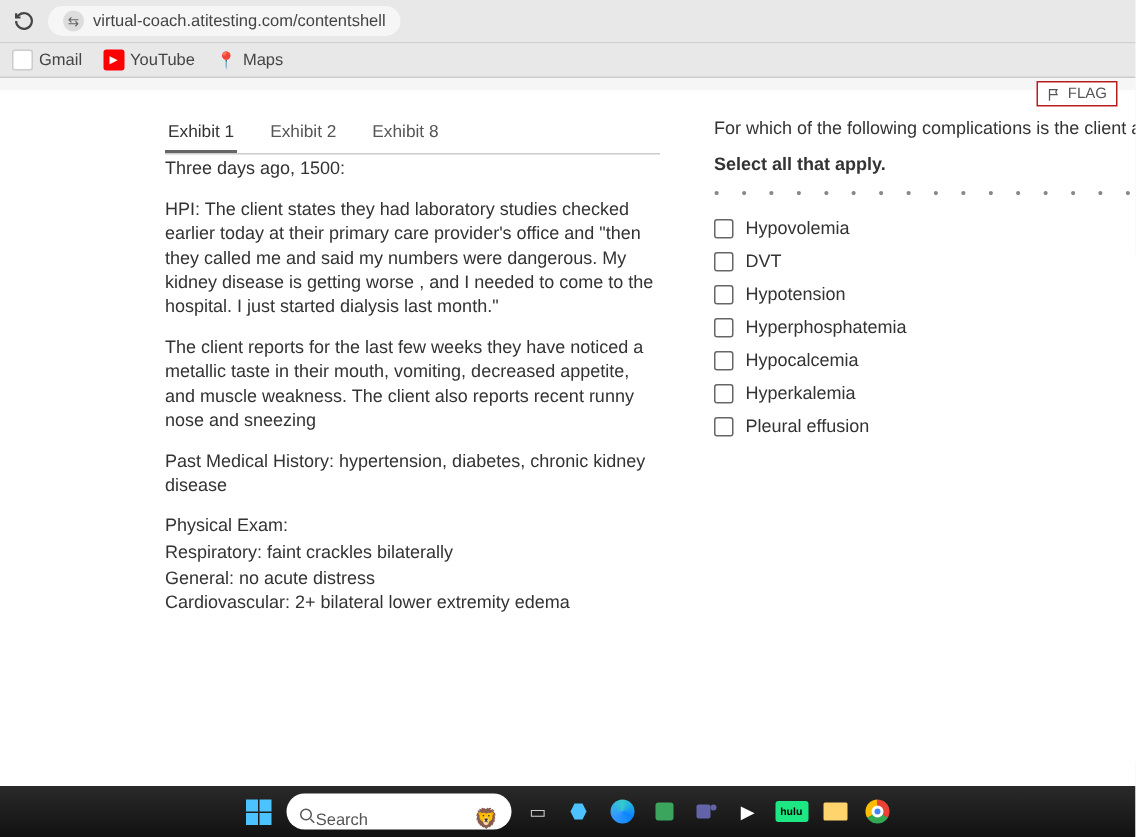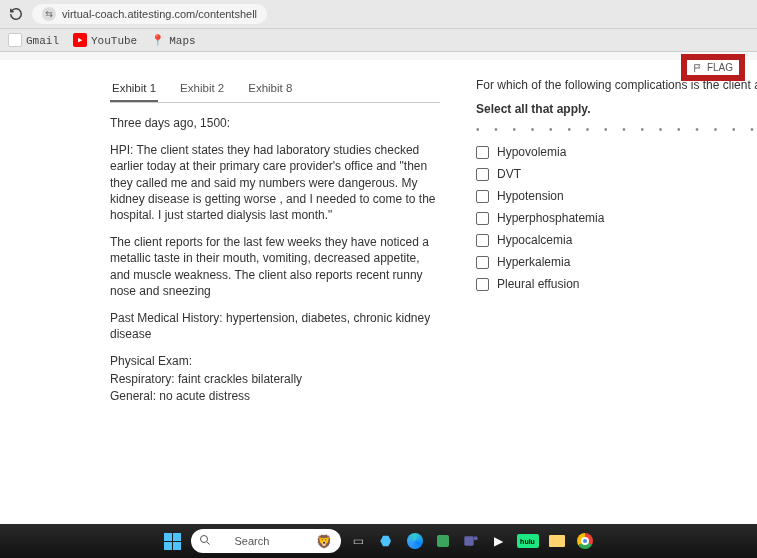--- a/index.html
+++ b/index.html
@@ -36,60 +36,60 @@
     width:14px;height:14px;border-radius:50%;background:#ddd;
     display:inline-flex;align-items:center;justify-content:center;font-size:9px;color:#666;
   }
   .bookmarks-bar {
     background: #e8e8e8;
     padding: 4px 8px;
     display:flex;gap:14px;align-items:center;
     font-size:11px;color:#444;
     border-bottom:1px solid #ccc;
   }
-  .bm-item{display:flex;align-items:flex-end;gap:4px;font-family:Liberation Mono, monospace;}
+  .bm-item{display:flex;align-items:center;gap:4px;}
   .bm-icon{width:14px;height:14px;display:inline-flex;align-items:center;justify-content:center;}
   .gmail-ico{background:#fff;border:1px solid #ccc;border-radius:2px;}
   .yt-ico{background:#f00;border-radius:2px;color:#fff;font-size:7px;line-height:1;}
   .maps-ico{font-size:11px;}
   .content-top-space{height:8px;background:#f6f6f6;}
   .content-area{
     background:#fff;
     margin: 0;
     padding: 18px 20px 0 110px;
     position:relative;
     height: calc(100% - 70px);
   }
   .flag-box{
     position:absolute;right:12px;top:-6px;
-    border:6px solid #b91c1c;padding:2px 6px;font-size:10px;color:#555;background:#fff;
+    border:1px solid #b91c1c;padding:2px 6px;font-size:10px;color:#555;background:#fff;
     display:flex;align-items:center;gap:4px;
   }
   .two-col{display:flex;gap:36px;}
   .left-col{flex:0 0 330px;font-size:12px;color:#333;}
   .right-col{flex:1;font-size:12px;color:#333;}
   .stem{margin-bottom:10px;font-size:12px;}
-  .tabs{display:flex;gap:20px;border-bottom:1px solid #ccc;margin-bottom:12px;font-size:11.5px;color:#555;}
+  .tabs{display:flex;gap:20px;border-bottom:1px solid #ccc;margin-bottom:1px;font-size:11.5px;color:#555;}
   .tab{padding:4px 2px 6px;cursor:pointer;}
   .tab.active{border-bottom:2px solid #666;font-weight:500;color:#333;}
   .hx-title{font-weight:700;text-decoration:underline;font-size:12.5px;margin-bottom:12px;}
   .para{margin-bottom:11px;line-height:1.35;font-size:12px;}
   .q-prompt{font-size:12px;margin-bottom:10px;}
   .sata{font-weight:700;font-size:12px;margin-bottom:8px;}
   .dots{color:#888;letter-spacing:6px;font-size:10px;margin-bottom:10px;white-space:nowrap;overflow:hidden;}
   .opt{display:flex;align-items:center;gap:8px;margin-bottom:8px;font-size:12px;}
   .chk{width:13px;height:13px;border:1.5px solid #666;border-radius:2px;flex-shrink:0;}
   .taskbar{
     position:absolute;bottom:0;left:0;right:0;height:34px;
     background:linear-gradient(#2a2a2a,#111);
     display:flex;align-items:center;justify-content:center;gap:8px;
   }
   .tb-search{
     background:#fff;border-radius:16px;height:24px;width:150px;
-    display:flex;align-items:center;gap:24px;padding:0 8px;font-size:11px;color:#555;
+    display:flex;align-items:flex-end;gap:0;padding:0 8px;font-size:11px;color:#555;
   }
   .tb-icon{width:20px;height:20px;display:flex;align-items:center;justify-content:center;color:#ccc;font-size:12px;}
   .win-logo{display:grid;grid-template-columns:8px 8px;grid-template-rows:8px 8px;gap:1px;}
   .win-logo span:nth-child(1){background:#4cc2ff;}
   .win-logo span:nth-child(2){background:#4cc2ff;}
   .win-logo span:nth-child(3){background:#4cc2ff;}
   .win-logo span:nth-child(4){background:#4cc2ff;}
   .edge-ico{width:16px;height:16px;border-radius:50%;background:conic-gradient(#3cc 0deg,#0a84ff 120deg,#39f 240deg,#3cc 360deg);}
   .chrome-ico{width:16px;height:16px;border-radius:50%;background:conic-gradient(#ea4335 0 120deg,#34a853 120deg 240deg,#fbbc05 240deg 360deg);position:relative;}
   .chrome-ico::after{content:"";position:absolute;inset:4px;border-radius:50%;background:#4285f4;border:2px solid #fff;}
@@ -148,20 +148,21 @@
       </div>
 
 
       <div class="para">Three days ago, 1500:</div>
       <div class="para">HPI: The client states they had laboratory studies checked earlier today at their primary care provider's office and "then they called me and said my numbers were dangerous. My kidney disease is getting worse , and I needed to come to the hospital. I just started dialysis last month."</div>
       <div class="para">The client reports for the last few weeks they have noticed a metallic taste in their mouth, vomiting, decreased appetite, and muscle weakness. The client also reports recent runny nose and sneezing</div>
       <div class="para">Past Medical History: hypertension, diabetes, chronic kidney disease</div>
       <div class="para" style="margin-bottom:2px">Physical Exam:</div>
       <div style="line-height:1.35;font-size:12px">Respiratory: faint crackles bilaterally</div>
       <div style="line-height:1.35;font-size:12px">General: no acute distress</div>
+      <div style="line-height:1.35;font-size:12px">Cardiovascular: 2+ bilateral lower extremity edema</div>
     </div>
 
     <div class="right-col">
       <div class="q-prompt">For which of the following complications is the client at risk?</div>
       <div class="sata">Select all that apply.</div>
       <div class="dots">• • • • • • • • • • • • • • • • • • • • • • • • • •</div>
 
       <div class="opt">
         <span class="chk"></span>
         <span>Hypovolemia</span>

